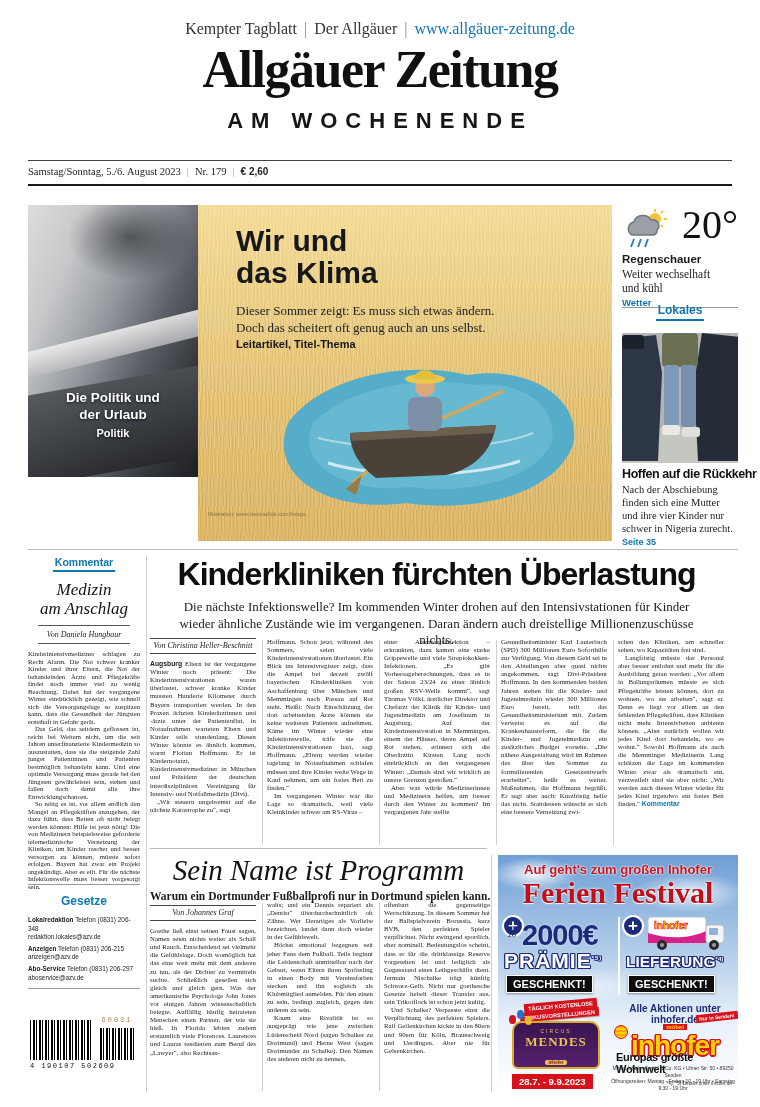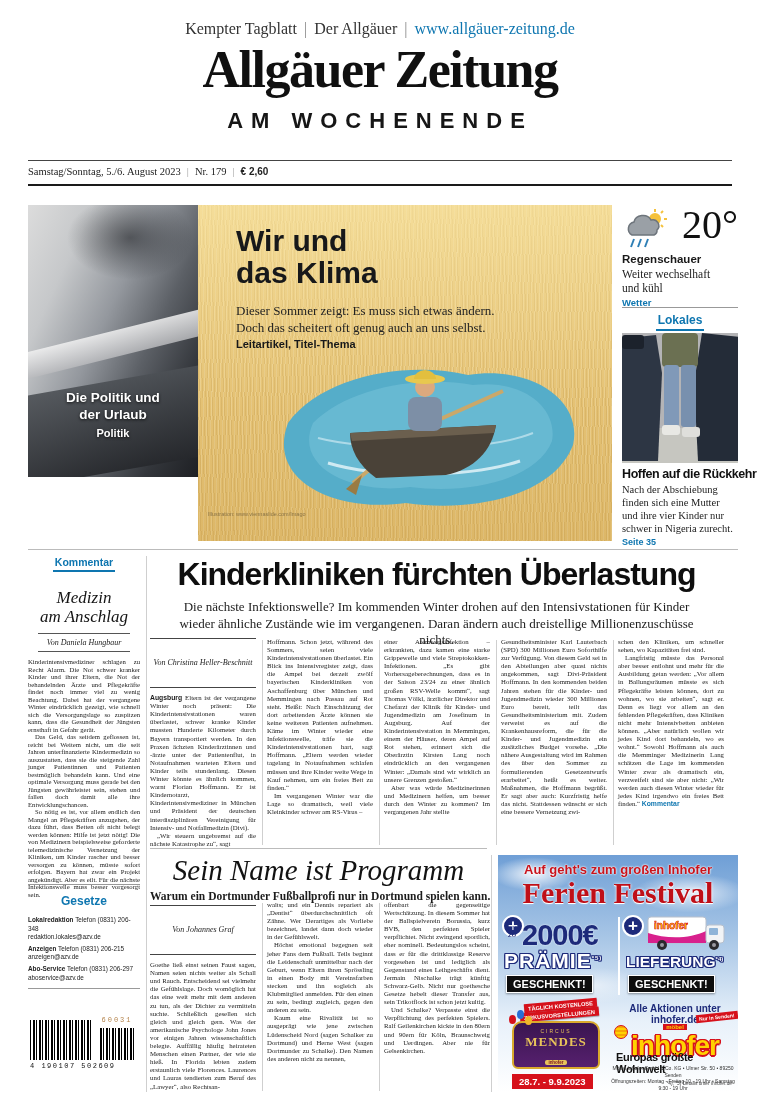--- a/index.html
+++ b/index.html
@@ -62,38 +62,38 @@
   .hero-right { position:absolute; left:622px; top:0; width:116px; height:336px;
              font-family:"Liberation Sans", sans-serif; }
   .w-icon { position:absolute; left:0; top:4px; }
   .w-temp { position:absolute; right:0; top:-4px; font-family:"Liberation Serif", serif;
             font-size:40px; color:#111; }
   .w-cond { position:absolute; left:0; top:48px; font-weight:bold; font-size:11.5px; }
   .w-desc { position:absolute; left:0; top:62px; font-family:"Liberation Serif", serif;
             font-size:11.5px; line-height:14px; color:#222; }
   .w-link { position:absolute; left:0; top:92px; font-weight:bold; font-size:9.5px; color:#0e76b0; }
   .hr-div { position:absolute; left:0; right:0; top:102px; border-top:1px solid #999; }
-  .lok-label { position:absolute; left:0; right:0; top:108px; text-align:center;
+  .lok-label { position:absolute; left:0; right:0; top:98px; text-align:center;
                color:#0e76b0; font-weight:bold; font-size:12px; }
   .lok-label span { border-bottom:2px solid #0e76b0; padding:0 2px 2px; }
   .lok-photo { position:absolute; left:0; top:128px; width:116px; height:130px; overflow:hidden; }
   .lok-head { position:absolute; left:0; top:262px; font-weight:bold; font-size:12.5px;
               letter-spacing:-0.4px; white-space:nowrap; color:#101010; }
   .lok-teaser { position:absolute; left:0; top:278px; font-family:"Liberation Serif", serif;
                 font-size:10.5px; line-height:13px; color:#222; }
   .lok-page { position:absolute; left:0; top:332px; font-weight:bold; font-size:9px; color:#0e76b0; }
 
   .hr-full { top:549px; left:28px; width:710px; border-top:1px solid #bbb; }
 
   
   .sidebar { top:556px; left:28px; width:112px; }
   .kom-label { text-align:center; font-family:"Liberation Sans", sans-serif;
                font-weight:bold; font-size:10.5px; color:#0e76b0; }
   .kom-label span { border-bottom:2px solid #0e76b0; padding:0 2px 2px; }
-  .kom-title { margin-top:20px; text-align:center; font-style:italic; font-size:17px;
+  .kom-title { margin-top:12px; text-align:center; font-style:italic; font-size:17px;
                line-height:19px; color:#141414; }
   .kom-rule { border-top:1px solid #555; margin:7px 10px 0; }
   .kom-byline { text-align:center; font-style:italic; font-size:8px; padding:4px 0; color:#222; }
   .kom-body { margin-top:6px; font-size:6.7px; line-height:7.5px; text-align:justify;
               hyphens:auto; color:#1c1c1c; }
   .kom-body p.ind { text-indent:7px; }
   .kontakt-rule1 { top:884px; left:28px; width:112px; border-top:1px solid #999; }
   .kontakt-label { top:894px; left:28px; width:112px; text-align:center;
                    font-family:"Liberation Sans", sans-serif; font-weight:bold;
                    font-size:12px; color:#0e76b0; }
@@ -116,21 +116,21 @@
   .vline { position:absolute; width:0; border-left:1px solid #cfcfcf; }
   .a1-head { top:556px; left:150px; width:573px; text-align:center;
              font-family:"Liberation Sans", sans-serif; font-weight:bold;
              font-size:32px; letter-spacing:-1px; color:#0e0e0e; }
   .a1-sub { top:599px; left:168px; width:537px; text-align:center;
             font-size:13px; line-height:16.5px; color:#1c1c1c; }
   .col { position:absolute; width:106px; font-size:6.8px; line-height:8.1px;
          text-align:justify; hyphens:auto; color:#1c1c1c; }
   .col p.ind { text-indent:7px; }
   .byline-box { border-top:1px solid #444; border-bottom:1px solid #444;
-                text-align:center; font-style:italic; font-size:8px; padding:20px 0; margin-bottom:6px; }
+                text-align:center; font-style:italic; font-size:8px; padding:3px 0; margin-bottom:6px; }
   .lead { font-family:"Liberation Sans", sans-serif; font-weight:bold; font-size:6.8px; margin-right:3px; }
   .komref { color:#0e76b0; font-weight:bold; font-family:"Liberation Sans", sans-serif; }
 
   
   .a2-rule { top:848px; left:150px; width:337px; border-top:1px solid #bbb; }
   .a2-head { top:854px; left:150px; width:337px; text-align:center; font-style:italic;
              font-size:29px; color:#121212; }
   .a2-sub { top:890px; left:150px; width:337px; text-align:center; font-weight:bold;
             font-size:11.5px; white-space:nowrap; color:#1c1c1c; }
 

